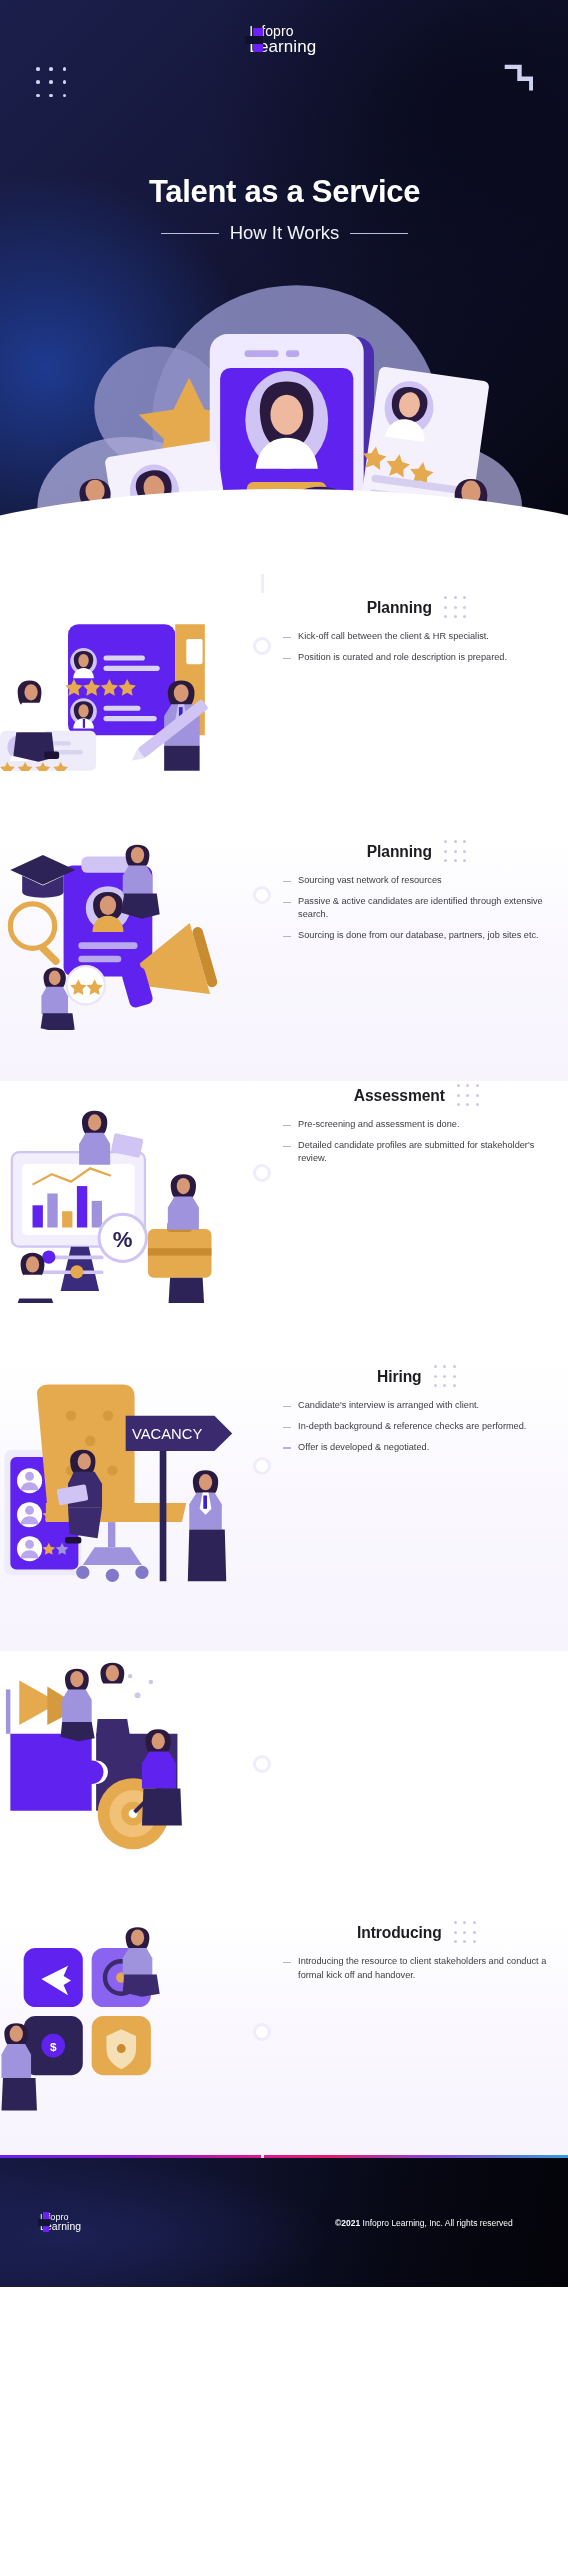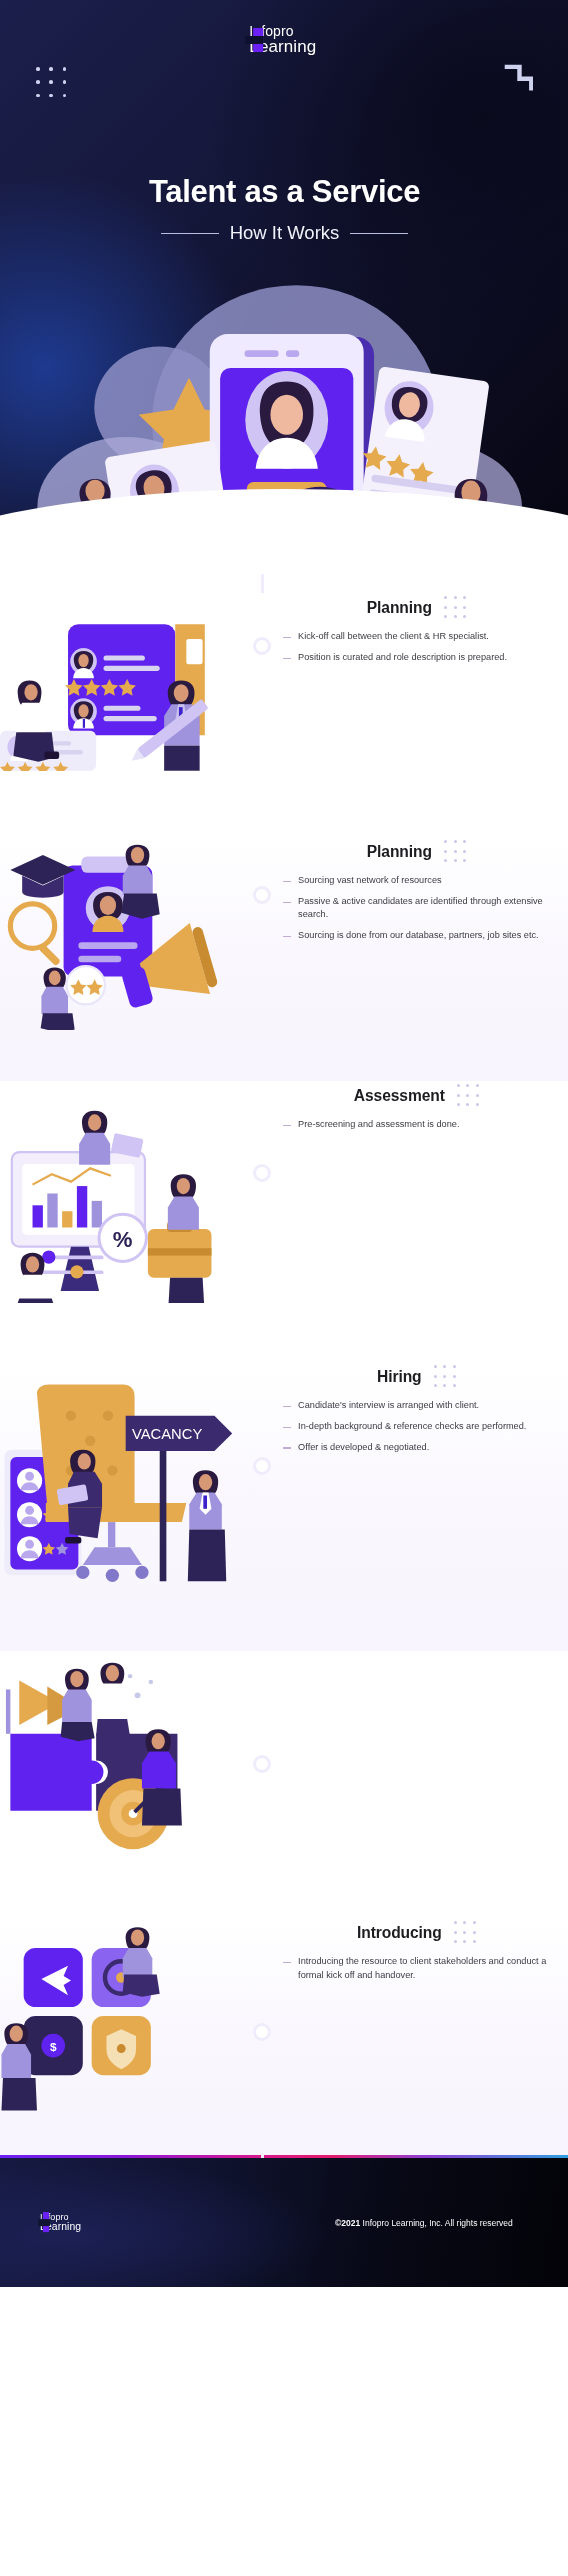--- a/index.html
+++ b/index.html
@@ -470,20 +470,24 @@
               <i></i>
               <i></i>
               <i></i>
               <i></i>
             </span>
         </div>
         <ul class="bullets">
           <li>
               <span class="dash"></span>
               <span class="txt">Pre-screening and assessment is done.</span>
+            </li>
+          <li>
+              <span class="dash"></span>
+              <span class="txt">Detailed candidate profiles are submitted for stakeholder's review.</span>
             </li>
         </ul>
       </div>
     </div>
 
     <div class="step band-tint" style="height:289px">
       <span class="node" style="top:95px"></span>
       <div class="art">
         <svg viewBox="0 0 330 310" width="244" height="230">
 

